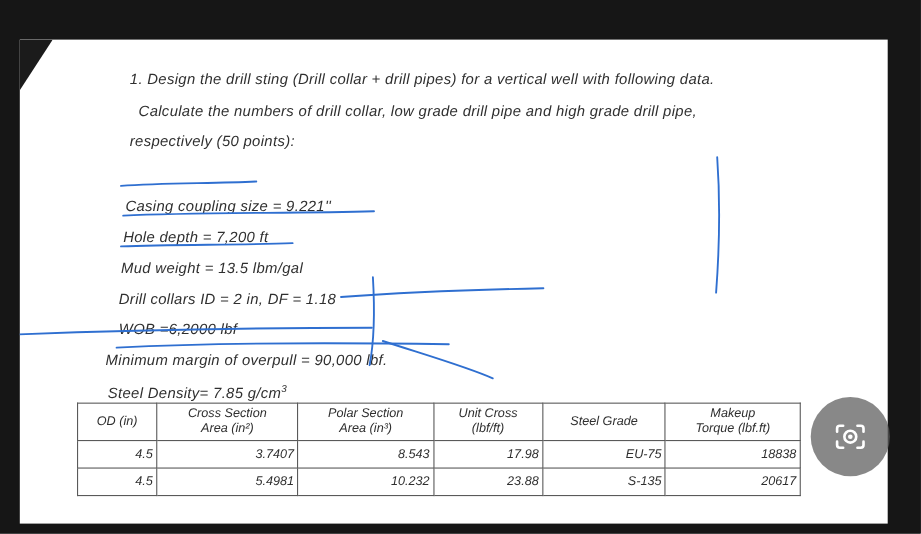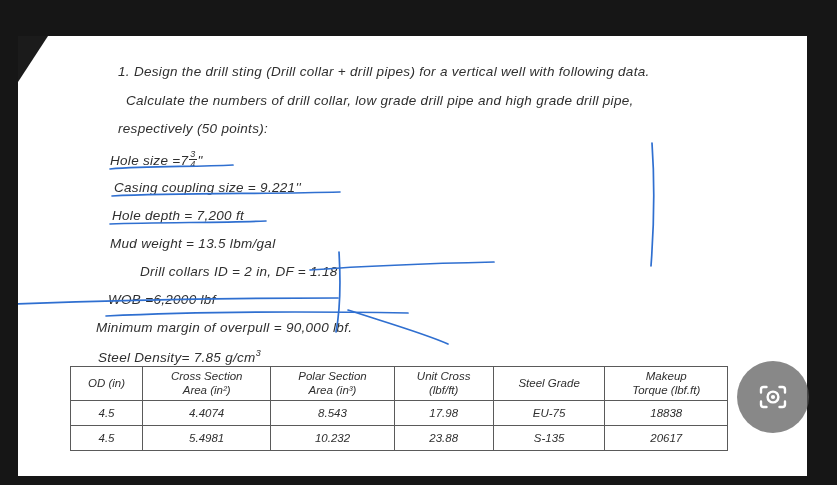--- a/index.html
+++ b/index.html
@@ -59,21 +59,21 @@
     top: 28px;
     font-size: 13.5px;
   }
   .q-title2 { left: 108px; top: 57px; }
   .q-title3 { left: 100px; top: 85px; }
 
   .d1 { left: 92px; top: 114px; }
   .d2 { left: 96px; top: 144px; }
   .d3 { left: 94px; top: 172px; }
   .d4 { left: 92px; top: 200px; }
-  .d5 { left: 90px; top: 228px; margin-left: 32px; }
+  .d5 { left: 90px; top: 228px; }
   .d6 { left: 90px; top: 256px; }
   .d7 { left: 78px; top: 284px; }
   .d8 { left: 80px; top: 312px; text-align: right; }
 
   .frac {
     display: inline-block;
     vertical-align: -2px;
     text-align: center;
     font-size: 9px;
     line-height: 1;
@@ -107,20 +107,21 @@
     font-family: "Liberation Sans", sans-serif;
   }
   table.data th {
     height: 22px;
     line-height: 1.25;
     font-size: 11.5px;
   }
   table.data td {
     height: 20px;
     font-size: 11.5px;
+    text-align: right;
   }
   .th-sub { display: block; }
 
   
   #lens-button {
     position: absolute;
     right: 28px;
     bottom: 52px;
     width: 72px;
     height: 72px;
@@ -142,23 +143,20 @@
 
     <div class="doc">
 
       <div class="line q-title">
         <span>1.</span>
         <span>Design the drill sting (Drill collar + drill pipes) for a vertical well with following data.</span>
       </div>
       <div class="line q-title2">Calculate the numbers of drill collar, low grade drill pipe and high grade drill pipe,</div>
       <div class="line q-title3">respectively (50 points):</div>
 
-      <div class="line d1">
-        <span>Hole size =7</span><span class="frac"><span class="num">3</span><span class="den">4</span></span><span>"</span>
-      </div>
 
       <div class="line d2">Casing coupling size = 9.221''</div>
       <div class="line d3">Hole depth = 7,200 ft</div>
       <div class="line d4">Mud weight = 13.5 lbm/gal</div>
       <div class="line d5">Drill collars ID = 2 in, DF = 1.18</div>
       <div class="line d6">WOB =6,2000 lbf</div>
       <div class="line d7">Minimum margin of overpull = 90,000 lbf.</div>
       <div class="line d8">
         <span>Steel Density= 7.85 g/cm</span><sup class="sm">3</sup>
       </div>
@@ -209,21 +207,21 @@
             </th>
             <th>
               <span class="th-sub">Makeup</span>
               <span class="th-sub">Torque (lbf.ft)</span>
             </th>
           </tr>
         </thead>
         <tbody>
           <tr>
             <td>4.5</td>
-            <td>4.4074</td>
+            <td>3.7407</td>
             <td>8.543</td>
             <td>17.98</td>
             <td>EU-75</td>
             <td>18838</td>
           </tr>
           <tr>
             <td>4.5</td>
             <td>5.4981</td>
             <td>10.232</td>
             <td>23.88</td>

